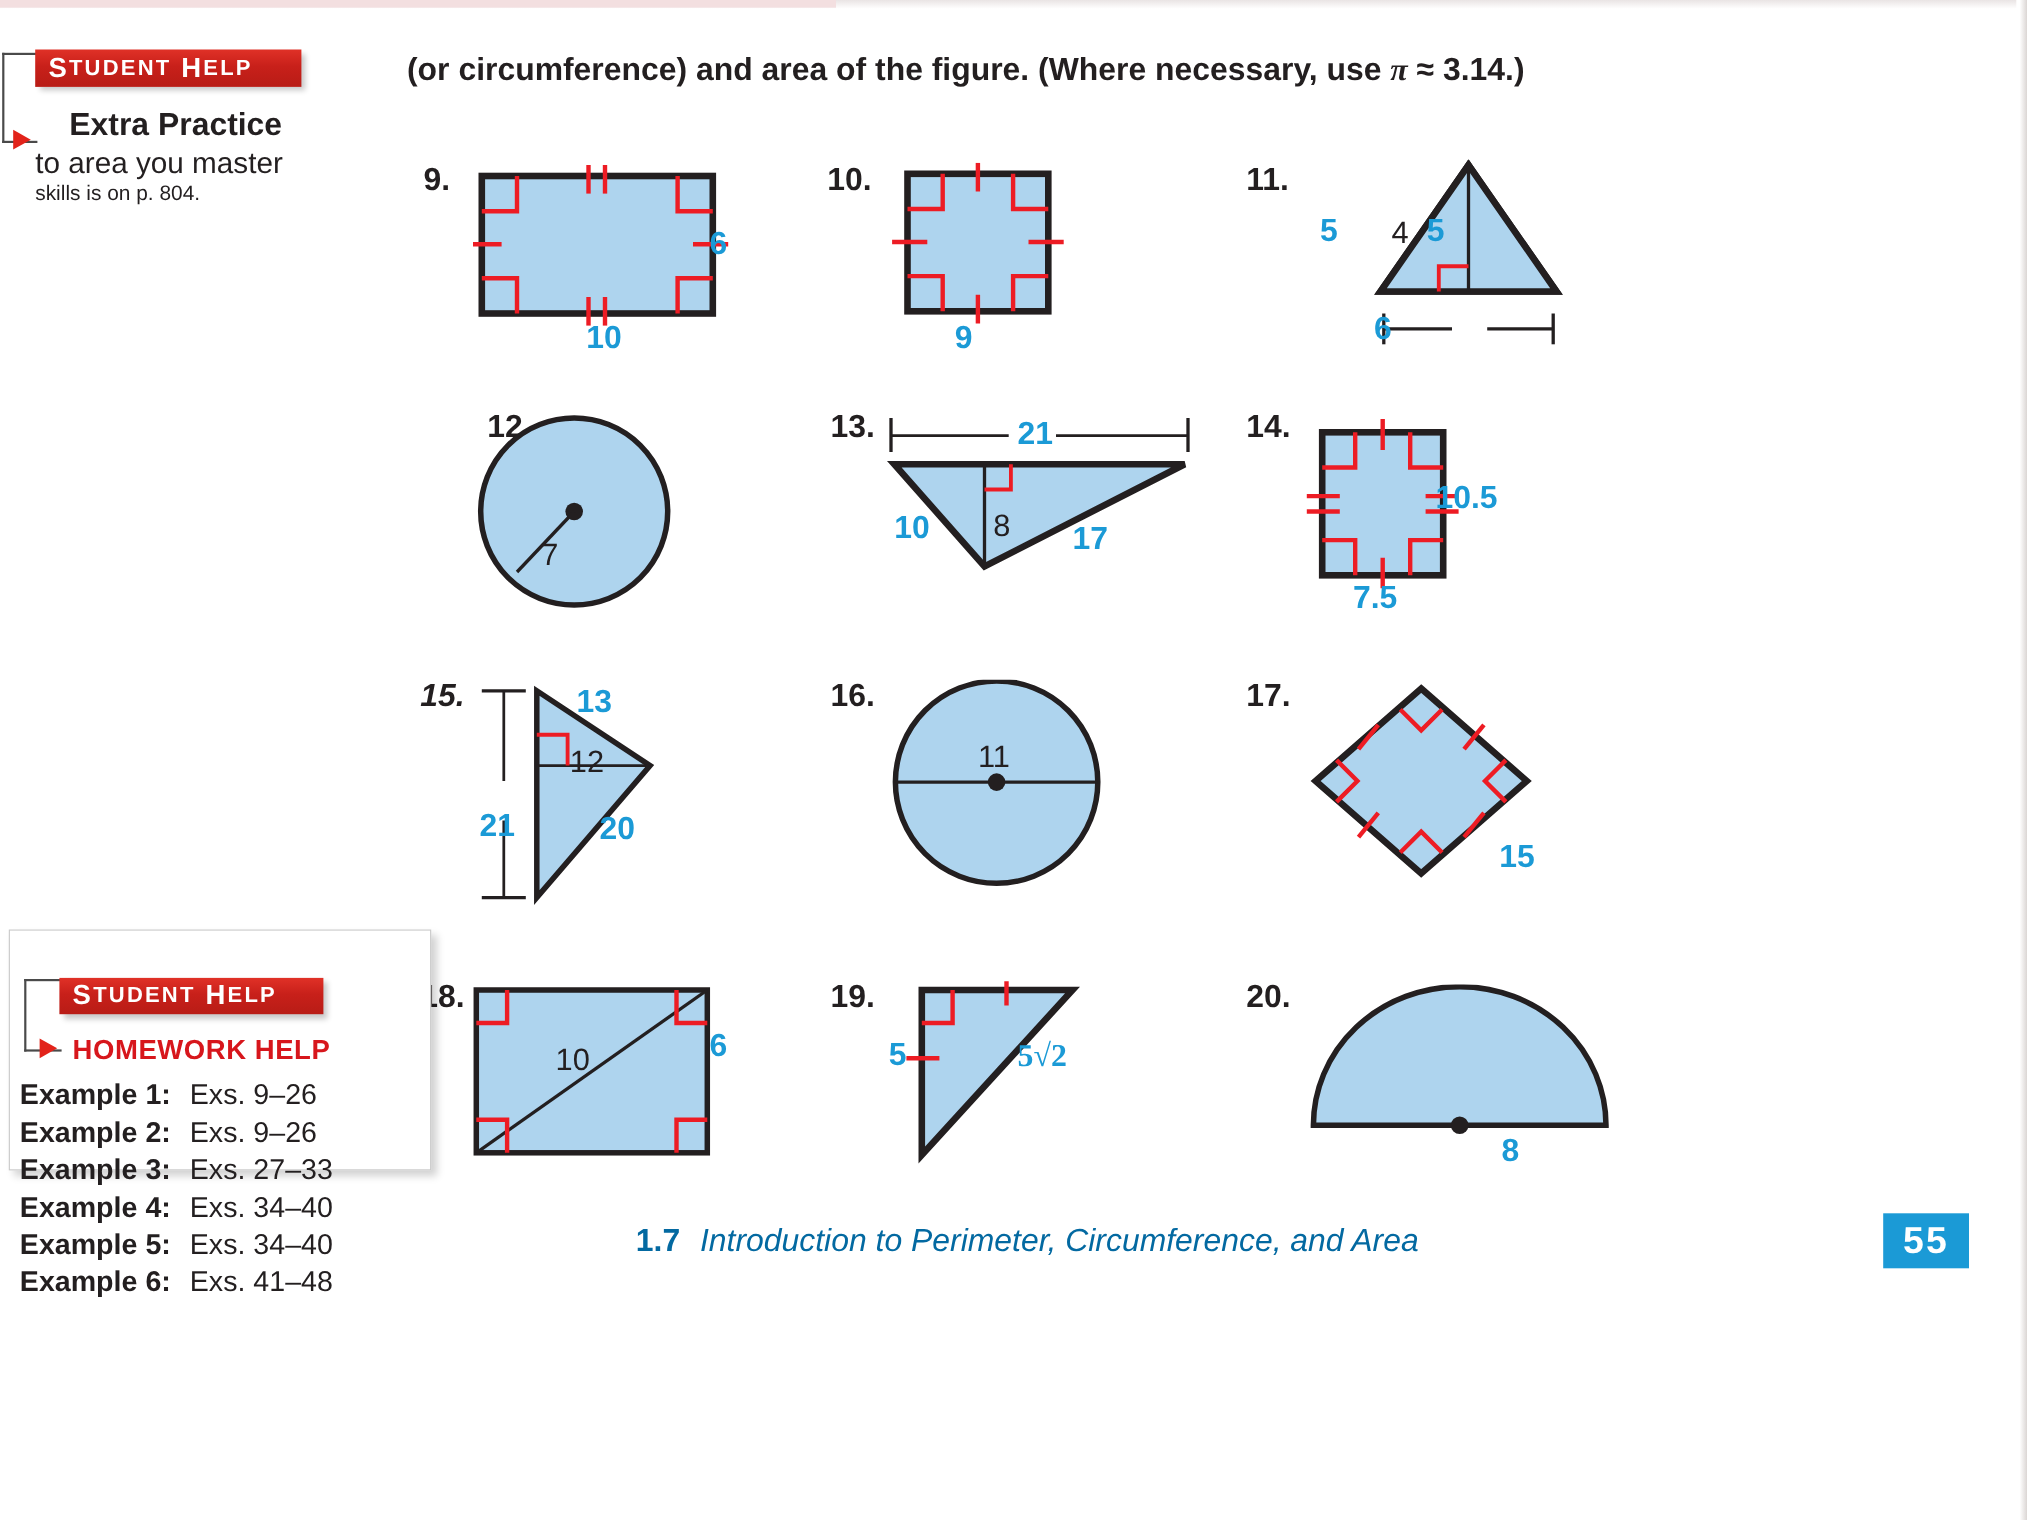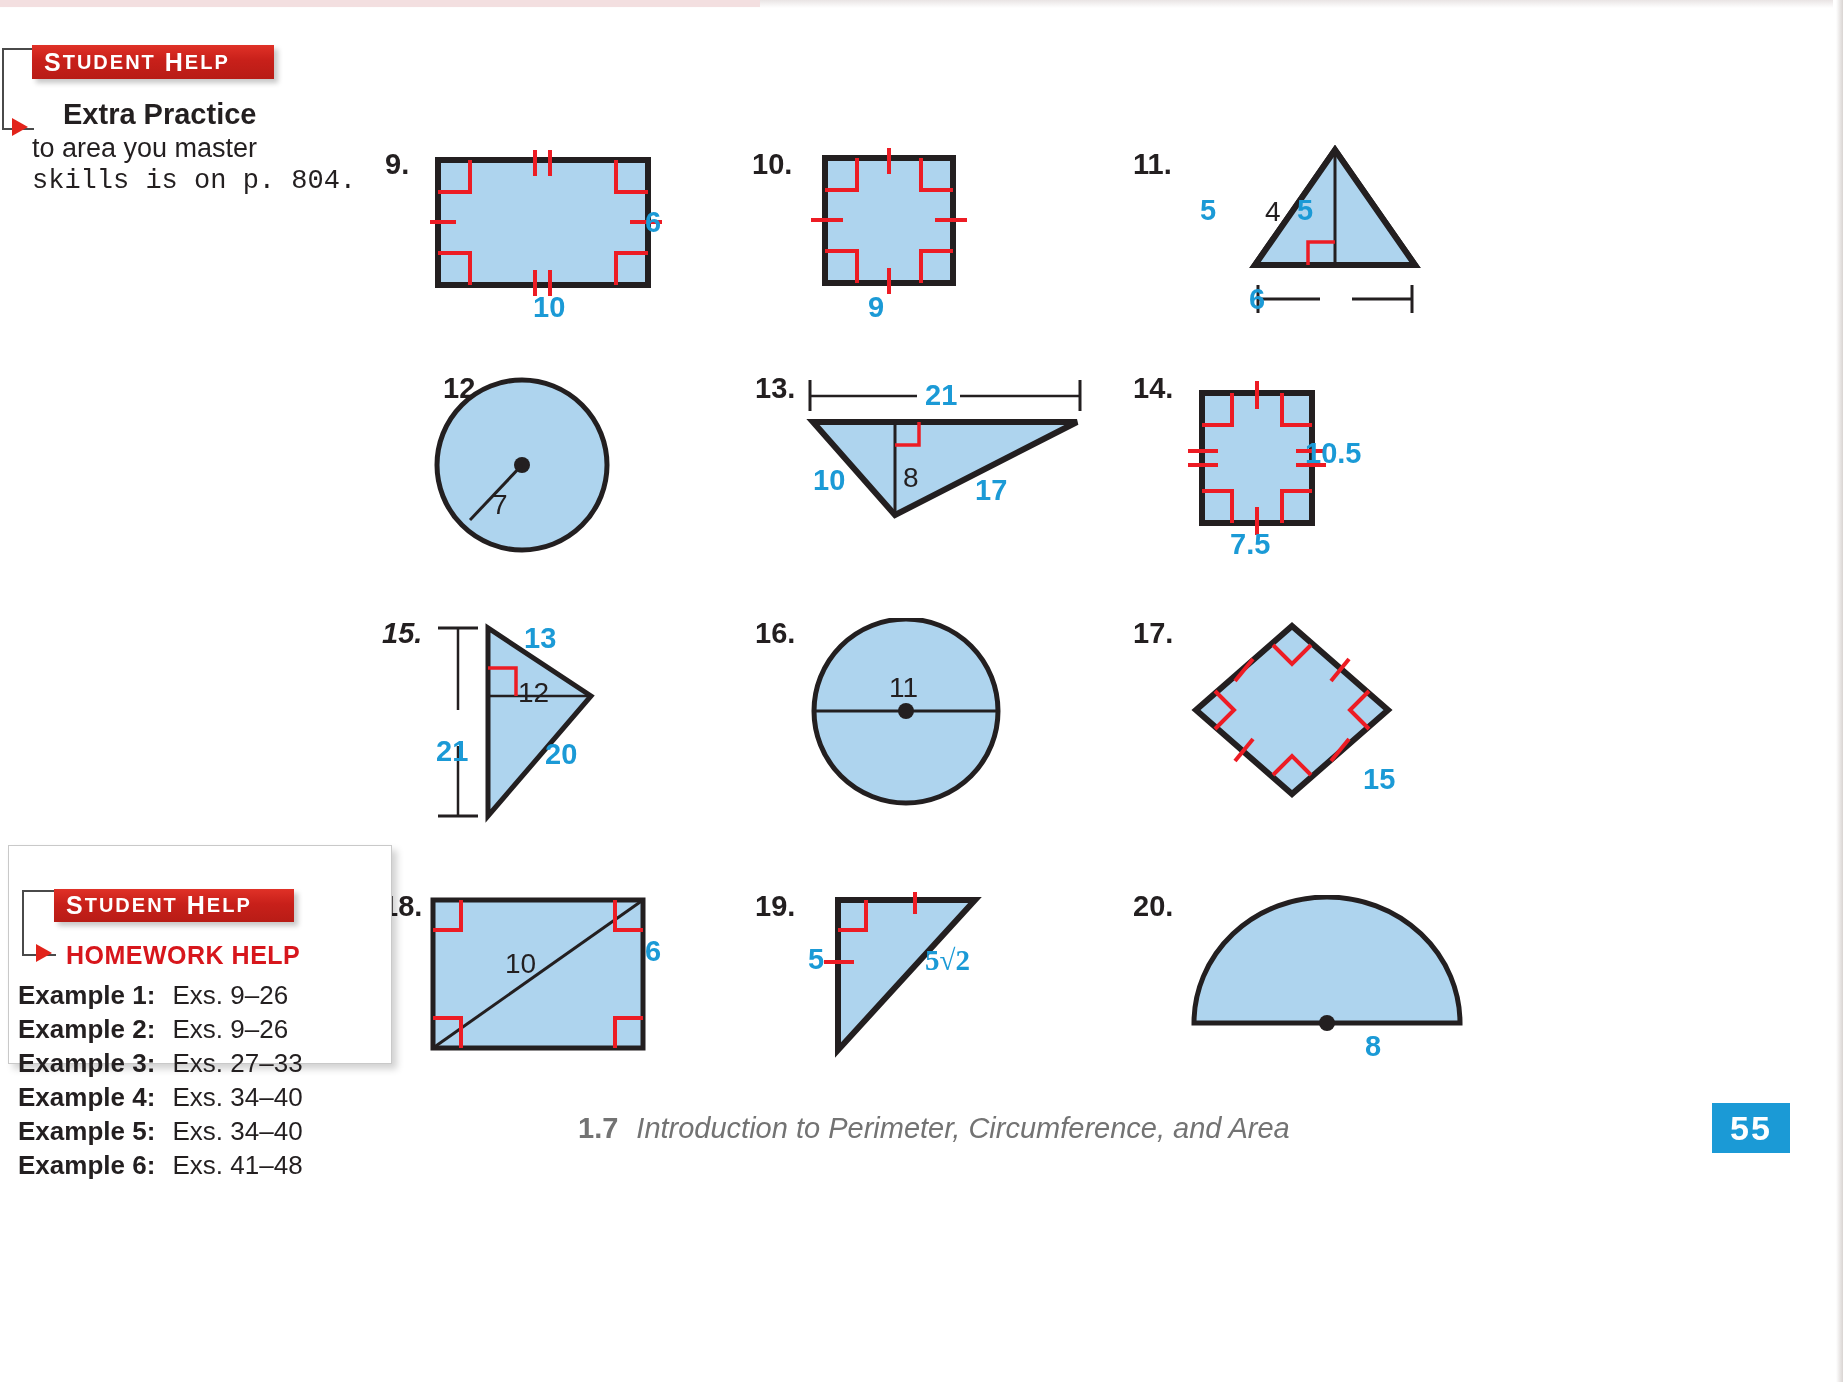--- a/index.html
+++ b/index.html
@@ -82,21 +82,21 @@
     font-size: 29px;
     font-weight: bold;
     color: #231f20;
   }
 
   .fig { position: absolute; }
 
   .footer-line {
     position: absolute;
     font-size: 29px;
-    color: #737373;
+    color: #0369a1;
     text-align: center;
   }
   .footer-line i { font-style: italic; }
   .footer-line b { font-weight: bold; font-style: normal;}
   .page-badge {
     position: absolute;
     background: #1b9ad6;
     color: #fff;
     font-weight: bold;
     font-size: 34px;
@@ -119,23 +119,26 @@
 <div class="sh-banner" style="left:32px; top:45px; width:218px; height:34px;">
   <span class="sh-cap">S</span>
     <span class="sh-sm">TUDENT</span>
     <span style="display:inline-block;width:9px"></span>
     <span class="sh-cap">H</span>
     <span class="sh-sm">ELP</span>
 </div>
 
 <div class="txt" style="left:32px; top:98px; font-size:29px; font-weight:bold; color:#231f20;margin-left:31px;">Extra Practice</div>
 <div class="txt" style="left:32px; top:133px; font-size:27px; color:#231f20;">to area you master</div>
-<div class="txt" style="left:32px; top:166px; font-size:27px; color:#231f20;font-family:Liberation Mono, monospace;">skills is on p. 804.</div>
+<div class="txt" style="left:32px; top:166px; font-size:19px; color:#231f20;">skills is on p. 804.</div>
 
 <div class="hdr-text" style="left:370px; top:42px; width:1080px;">
+  <div style="font-size:29px; font-weight:bold; color:#231f20; line-height:1.28; margin-top:4px;">
+    <span>(or circumference) and area of the figure. (Where necessary, use </span><span style="font-family:'Liberation Serif',serif; font-style:italic;">π</span><span> ≈ 3.14.)</span>
+  </div>
 </div>
 
 <div class="prob-num" style="left:385px; top:148px;">9.</div>
 <svg class="fig" style="left:430px; top:150px;" width="250" height="170" viewBox="0 0 250 170">
   <rect x="8" y="10" width="210" height="125" fill="#aed4ee" stroke="#231f20" stroke-width="6"></rect>
 
   <polyline points="8,42 40,42 40,10" fill="none" stroke="#ed1c24" stroke-width="4"></polyline>
   <polyline points="218,42 186,42 186,10" fill="none" stroke="#ed1c24" stroke-width="4"></polyline>
   <polyline points="8,103 40,103 40,135" fill="none" stroke="#ed1c24" stroke-width="4"></polyline>
   <polyline points="218,103 186,103 186,135" fill="none" stroke="#ed1c24" stroke-width="4"></polyline>

